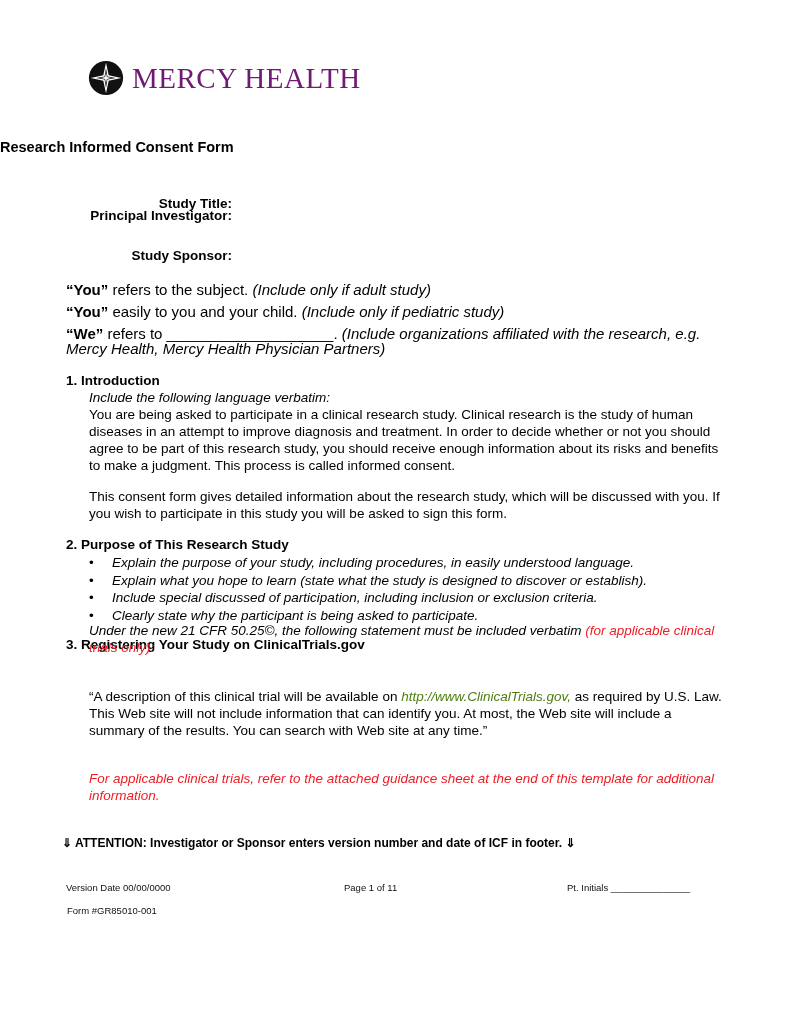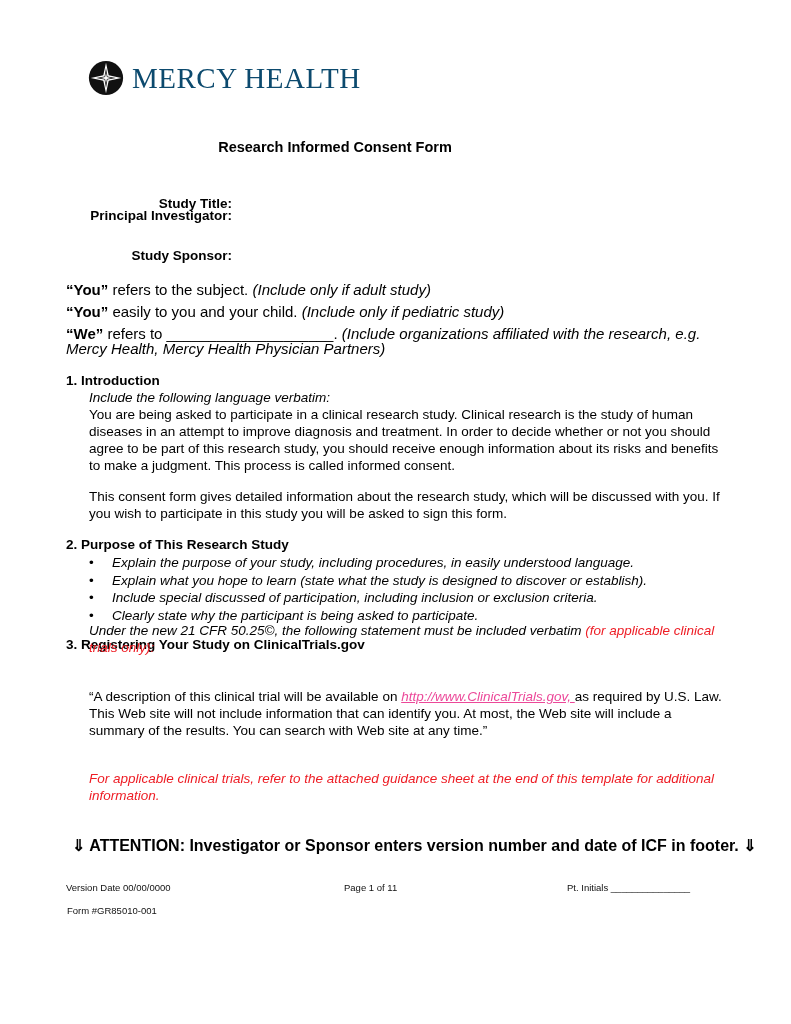--- a/index.html
+++ b/index.html
@@ -5,37 +5,37 @@
     html, body { margin: 0; padding: 0; background: #ffffff; }
     body {
       width: 791px; height: 1024px; position: relative; overflow: hidden;
       font-family: "Liberation Sans", sans-serif; color: #000;
     }
     .abs { position: absolute; }
     .logo { left: 88px; top: 58px; height: 40px; display: flex; align-items: center; }
     .logo svg { width: 36px; height: 36px; }
     .logo-text {
       font-family: "Liberation Serif", serif; font-size: 29px; letter-spacing: 0.5px;
-      margin-left: 8px; color: #0c4a6e;
+      margin-left: 8px; color: #701a75;
     }
-    .doc-title { left: 0; width: 654px; top: 139px; text-align: center; font-weight: bold; font-size: 14.5px; padding-left: 0px; margin-left: 8px; }
+    .doc-title { left: 0; width: 654px; top: 139px; font-weight: bold; font-size: 14.5px; padding-left: 0px; }
     .doc-title span { position: relative; left: 0px; }
     .meta-label { font-weight: bold; font-size: 13.5px; text-align: right; width: 180px; left: 52px; }
     .def-line { left: 66px; font-size: 15px; line-height: 15px; width: 660px; }
     .def-line b { font-weight: bold; }
     .def-line i { font-style: italic; }
     .sec-head { left: 66px; font-weight: bold; font-size: 13.5px; }
     .body-text { left: 89px; width: 640px; font-size: 13.5px; line-height: 17px; }
     .italic { font-style: italic; }
     .red { color: #ee1c24; }
-    .link { color: #ec4899; text-decoration: underline; font-style: italic; }
+    .link { color: #4d7c0f; font-style: italic; }
     ul.bullets { left: 89px; margin: 0; padding: 0; list-style: none; font-size: 13.5px; line-height: 17.5px; font-style: italic; }
     ul.bullets li { position: relative; padding-left: 23px; }
     ul.bullets li::before { content: "\2022"; position: absolute; left: 0; font-style: normal; }
-    .attention { left: 72px; top: 836px; font-weight: bold; font-size: 16px; }
+    .attention { left: 62px; top: 836px; font-weight: bold; font-size: 12px; }
     .footer { font-size: 9.5px; color: #111; }
   </style>
 </head>
 <body>
 
 <div class="abs logo">
   <svg viewBox="0 0 40 40">
     <circle cx="20" cy="20" r="19" fill="#111"></circle>
     <path d="M20 3 L23 17 L37 20 L23 23 L20 37 L17 23 L3 20 L17 17 Z" fill="#fff"></path>
     <path d="M20 9 L21.6 18.4 L31 20 L21.6 21.6 L20 31 L18.4 21.6 L9 20 L18.4 18.4 Z" fill="#111"></path>

